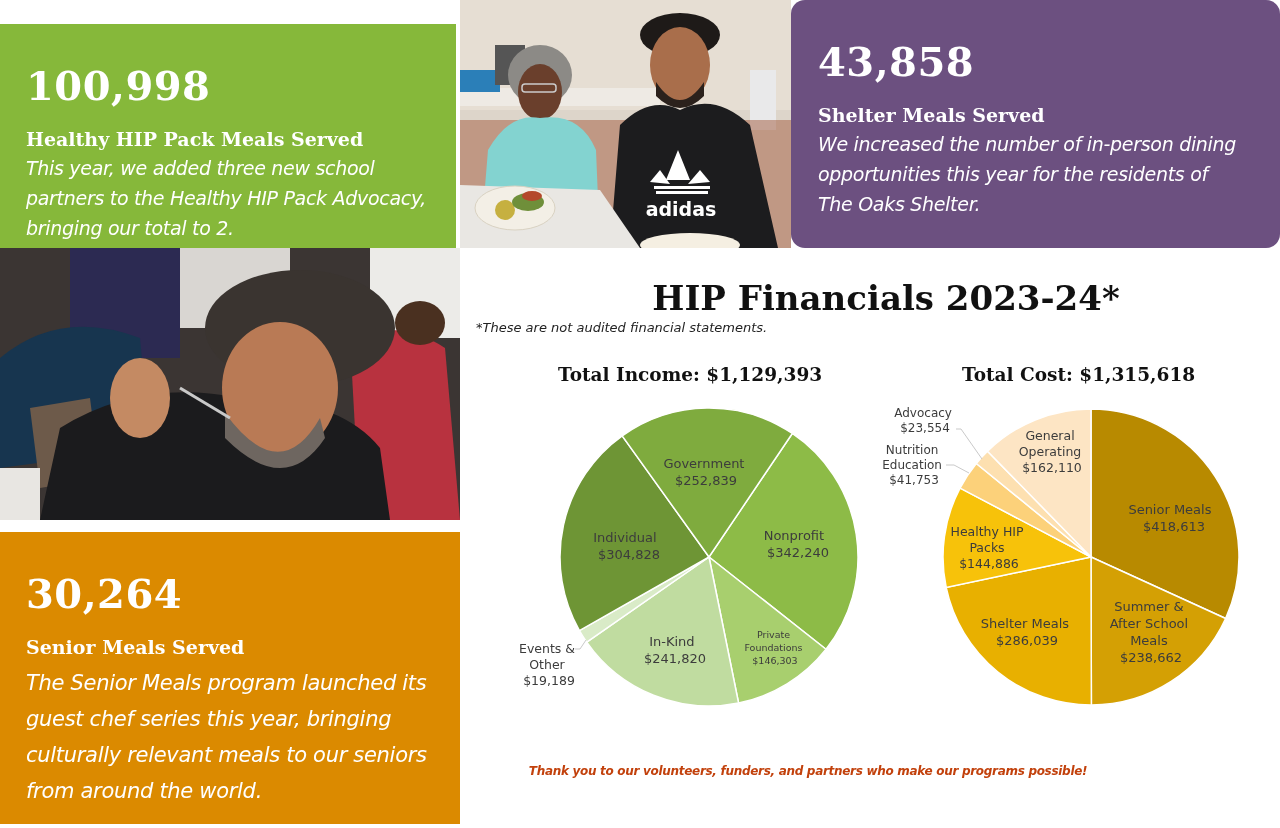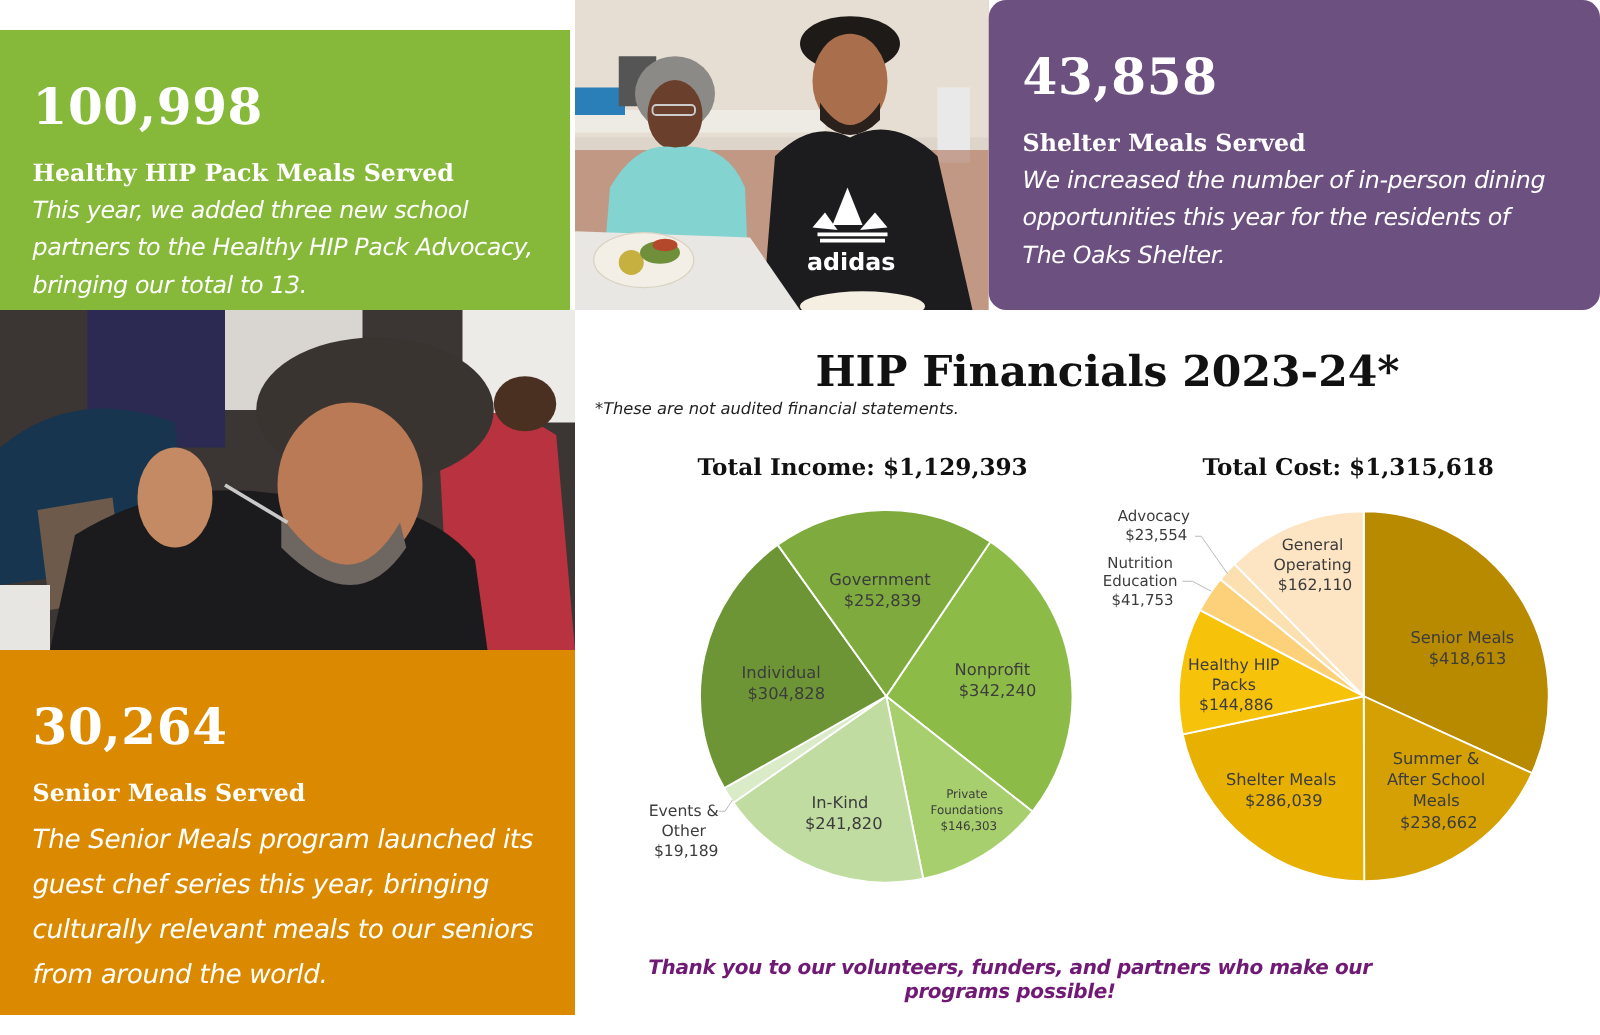--- a/index.html
+++ b/index.html
@@ -15,21 +15,21 @@
     font-family: "DejaVu Serif", serif; font-weight: bold;
     font-size: 19px; line-height: 1.2; margin-top: 22px;
   }
   .panel .stat-desc {
     font-family: "DejaVu Sans", sans-serif; font-style: italic;
     font-size: 19px; line-height: 30px; margin-top: 2px; letter-spacing: -0.3px;
   }
 
   #panel-green { left: 0; top: 0; width: 456px; height: 248px; background: #86b83a; padding: 42px 0 0 26px; margin-top: 24px; }
   #panel-purple { left: 791px; top: 0; width: 489px; height: 248px; background: #6c5080; padding: 42px 0 0 27px; border-radius: 14px; }
-  #panel-orange { left: 0; top: 520px; width: 460px; height: 292px; background: #db8a00; padding: 42px 0 0 26px; }
+  #panel-orange { left: 0; top: 532px; width: 460px; height: 292px; background: #db8a00; padding: 42px 0 0 26px; }
   #panel-orange .stat-desc { font-size: 21px; line-height: 36px; margin-top: 6px; }
 
   .photo { position: absolute; overflow: hidden; }
   #photo-diners { left: 460px; top: 0; width: 331px; height: 248px; background: #d8d0c4; }
   #photo-eater { left: 0; top: 248px; width: 460px; height: 272px; background: #2a2a2c; }
 
   #financials { position: absolute; left: 476px; top: 248px; width: 820px; height: 580px; background: #ffffff; }
   #fin-title {
     position: absolute; left: 0; width: 820px; top: 30px; text-align: center;
     font-family: "DejaVu Serif", serif; font-weight: bold; font-size: 34px; color: #111;
@@ -41,33 +41,33 @@
   .pie-heading {
     position: absolute; top: 116px; font-family: "DejaVu Serif", serif; font-weight: bold;
     font-size: 18.5px; color: #111; white-space: nowrap;
   }
   #income-heading { left: 82px; }
   #cost-heading { left: 486px; }
   #pies { position: absolute; left: 0; top: 0; width: 820px; height: 580px; }
   .slice-label { font-family: "DejaVu Sans", sans-serif; fill: #3c3c3c; text-anchor: middle; }
   #thanks {
     position: absolute; left: 0; width: 664px; top: 516px; text-align: center;
-    font-style: italic; font-weight: bold; font-size: 16px; color: #701a75; letter-spacing: -0.3px;
+    font-style: italic; font-weight: bold; font-size: 12px; color: #c2410c; letter-spacing: -0.3px;
   }
 </style>
 </head>
 <body>
 
 <section id="panel-green" class="panel">
   <div class="big-number">100,998</div>
   <div class="stat-title">Healthy HIP Pack Meals Served</div>
   <div class="stat-desc">
     <div>This year, we added three new school</div>
     <div>partners to the Healthy HIP Pack Advocacy,</div>
-    <div>bringing our total to 13.</div>
+    <div>bringing our total to 2.</div>
   </div>
 </section>
 
 <div id="photo-diners" class="photo">
   <svg width="331" height="248" viewBox="0 0 331 248">
     <rect x="0" y="0" width="331" height="248" fill="#ddd5ca"></rect>
     <rect x="0" y="0" width="331" height="110" fill="#e6ded3"></rect>
     <rect x="0" y="88" width="200" height="18" fill="#eeeae4"></rect>
     <rect x="0" y="70" width="40" height="22" fill="#2b7fb8"></rect>
     <rect x="35" y="45" width="30" height="40" fill="#555"></rect>

